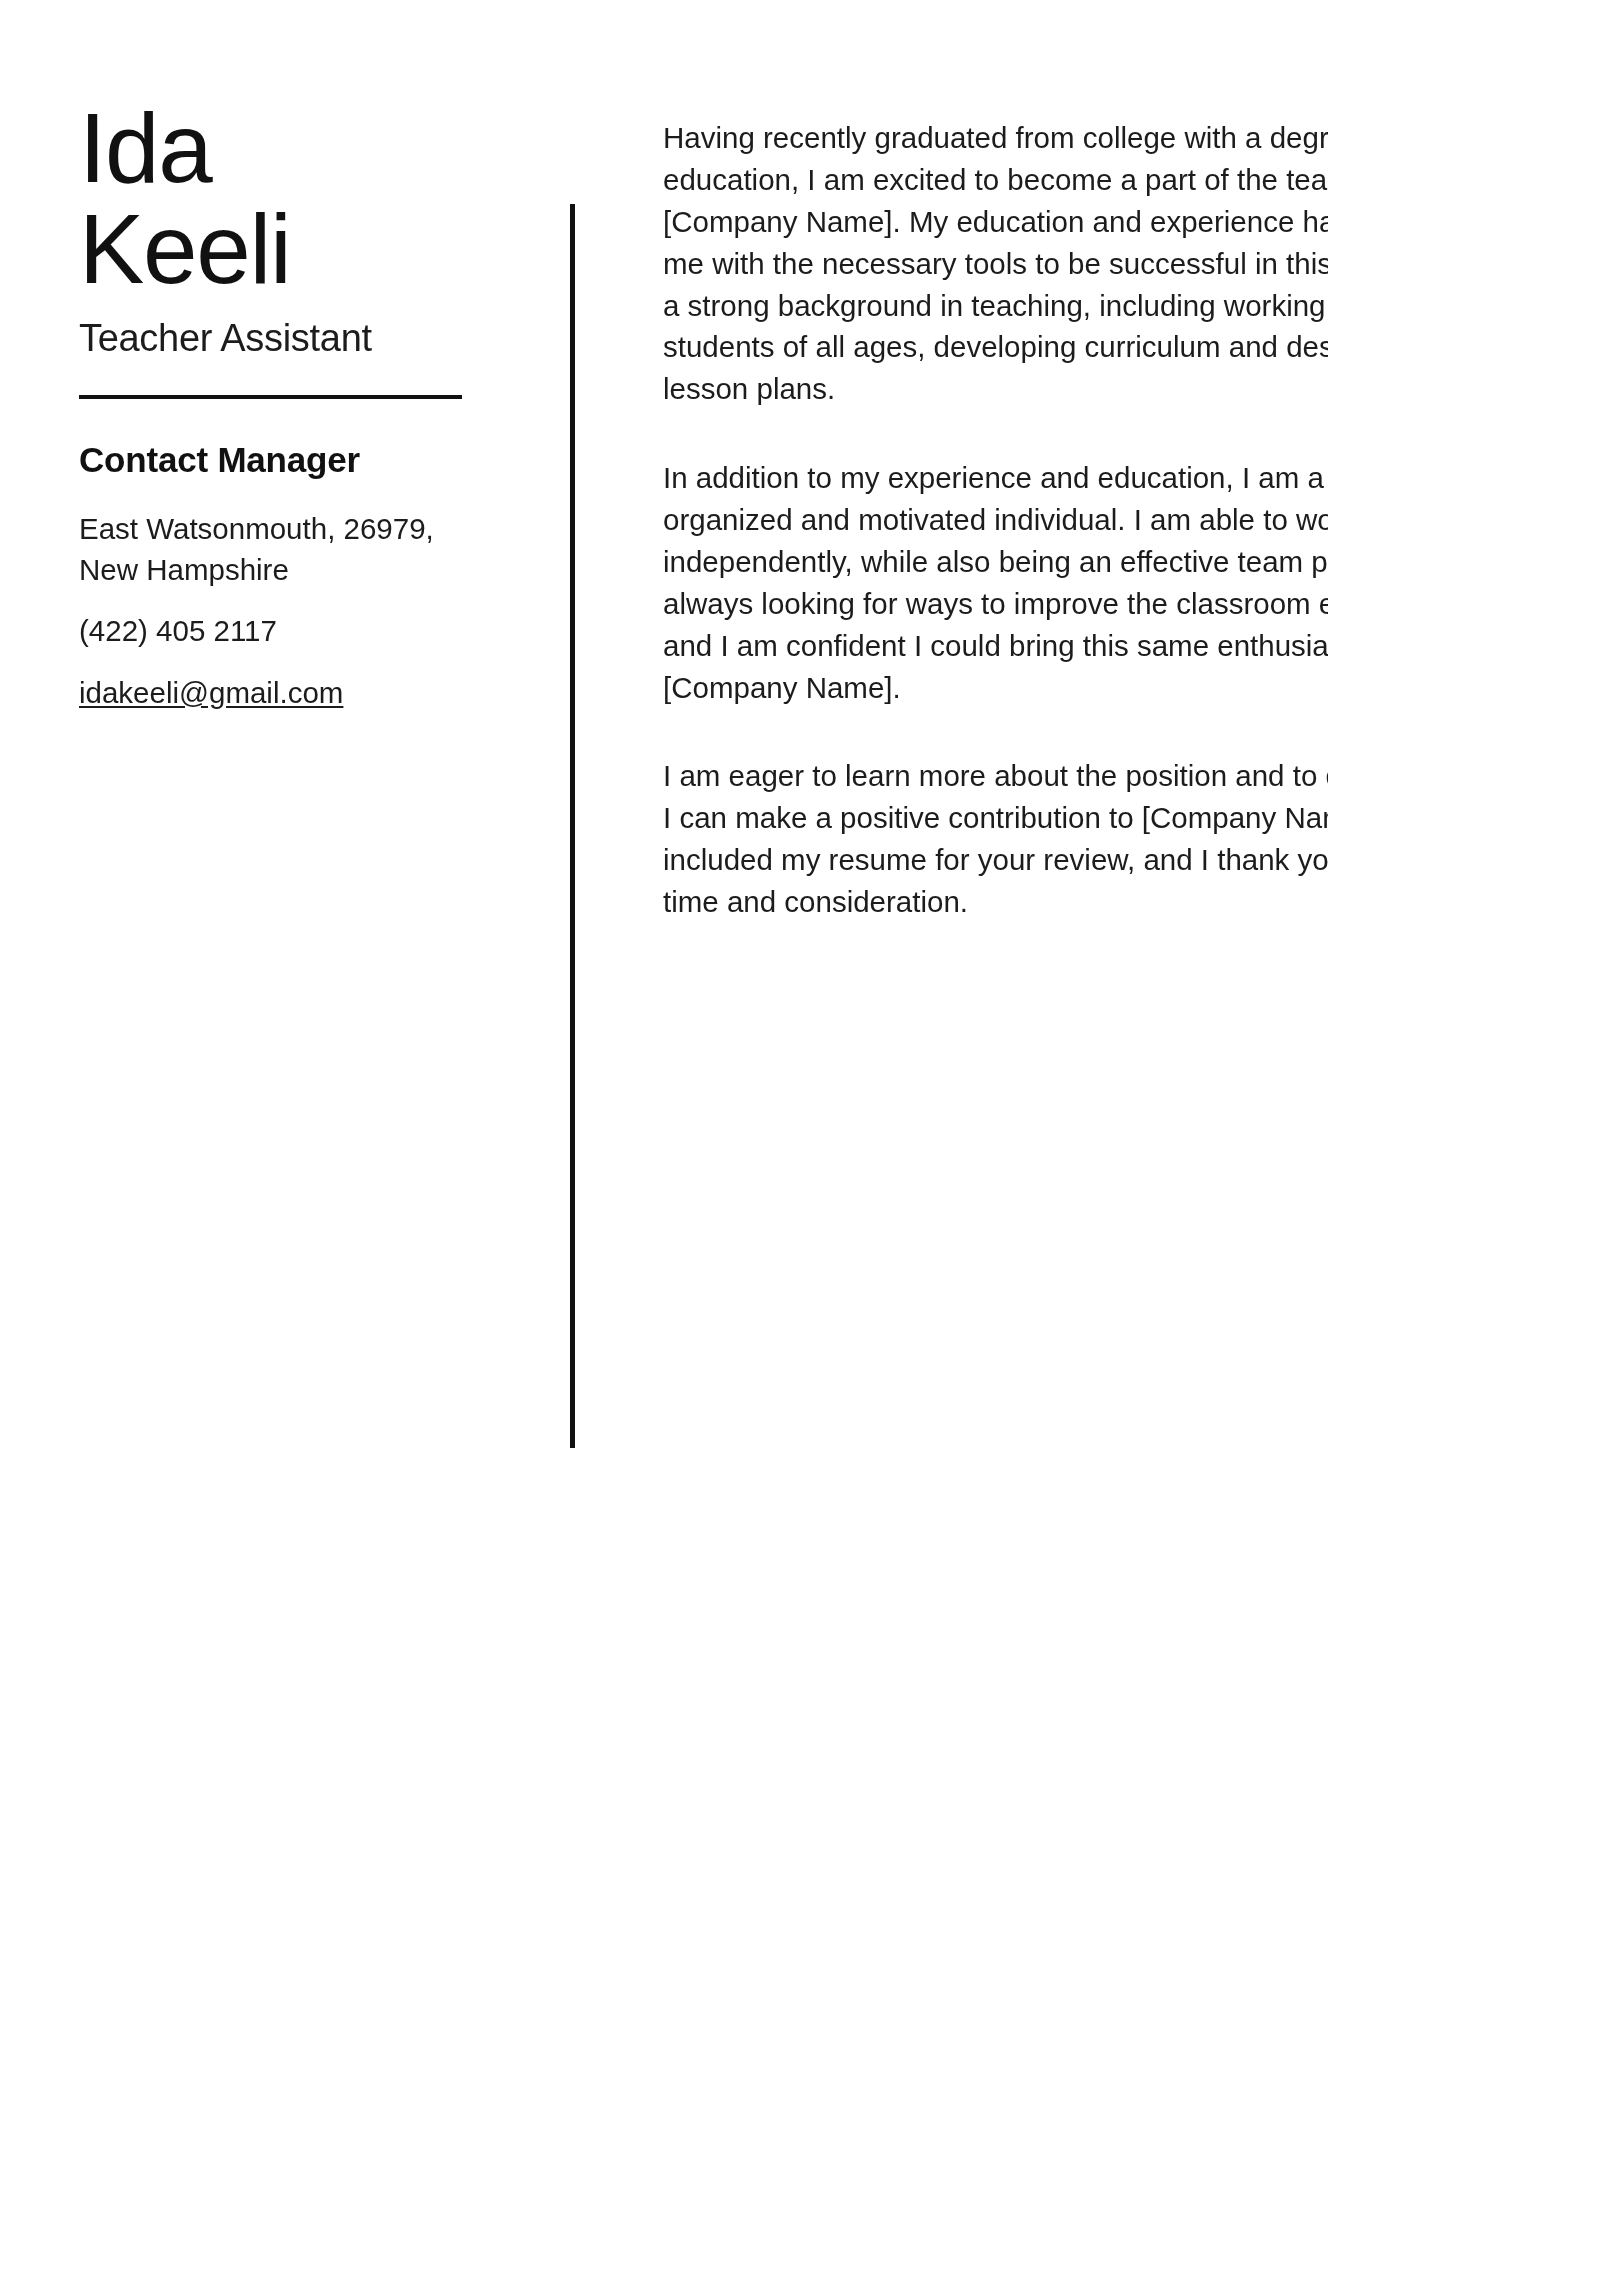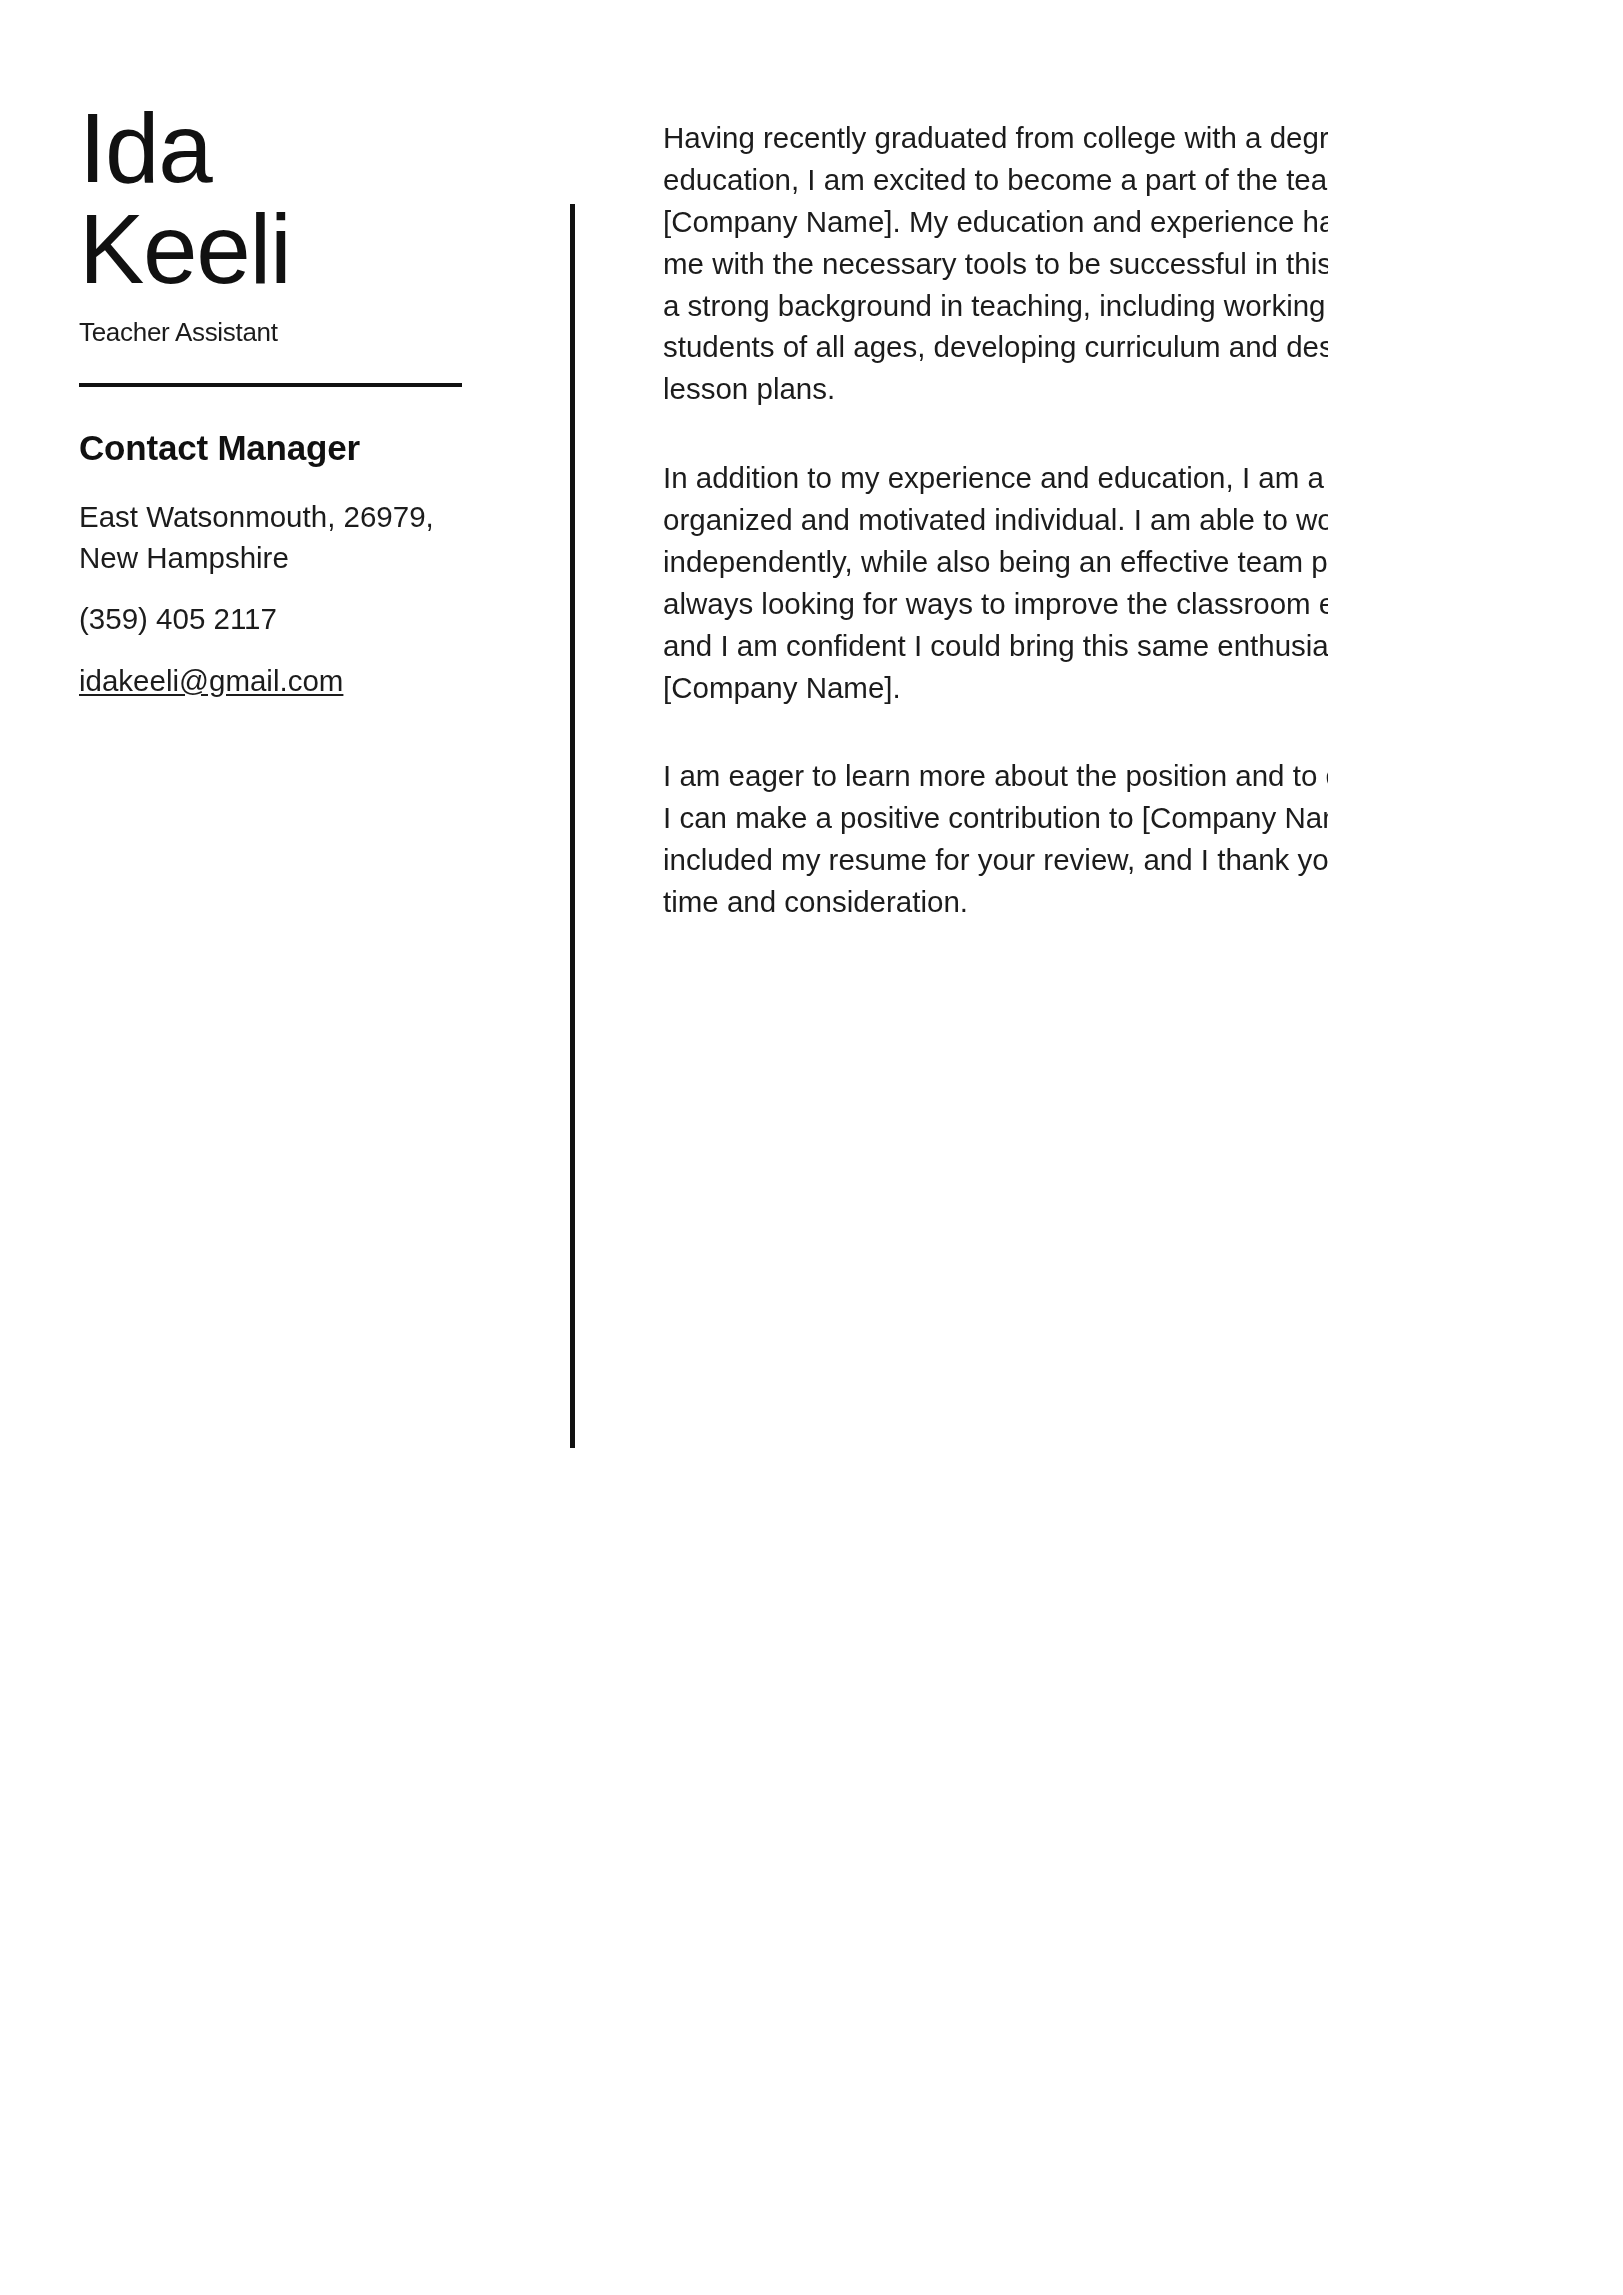--- a/index.html
+++ b/index.html
@@ -39,21 +39,21 @@
     display: block;
     font-size: 98px;
     font-weight: 300;
     letter-spacing: -1.3px;
     color: #111111;
     white-space: nowrap;
   }
 
   .job-title {
     margin-top: 17px;
-    font-size: 26px;
+    font-size: 38px;
     font-weight: 400;
     color: #1c1c1c;
     letter-spacing: -0.3px;
     white-space: nowrap;
   }
 
   .rule {
     margin-top: 35px;
     width: 383px;
     height: 4.6px;
@@ -146,21 +146,21 @@
 
     <div class="section-heading">Contact Manager</div>
 
     <div class="contact-list">
 
       <div class="contact-item">
         <span>East Watsonmouth, 26979,</span><br>
         <span>New Hampshire</span>
       </div>
 
-      <div class="contact-item">(359) 405 2117</div>
+      <div class="contact-item">(422) 405 2117</div>
 
       <div class="contact-item">
         <a class="contact-email" href="#">idakeeli@gmail.com</a>
       </div>
 
     </div>
   </div>
 
   <div class="divider"></div>
 

